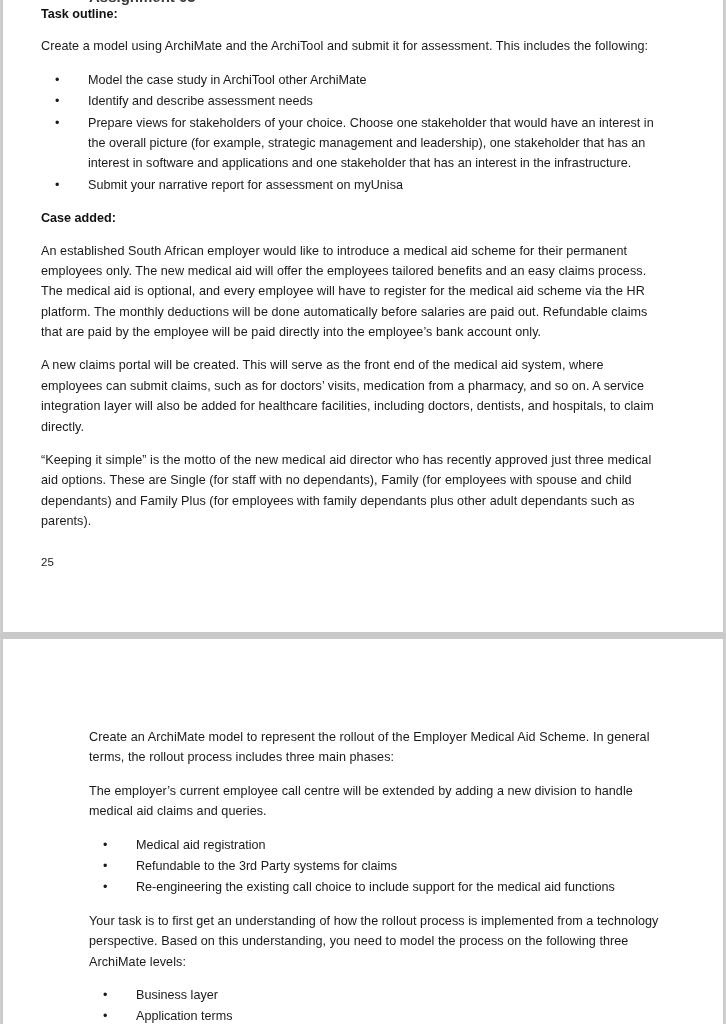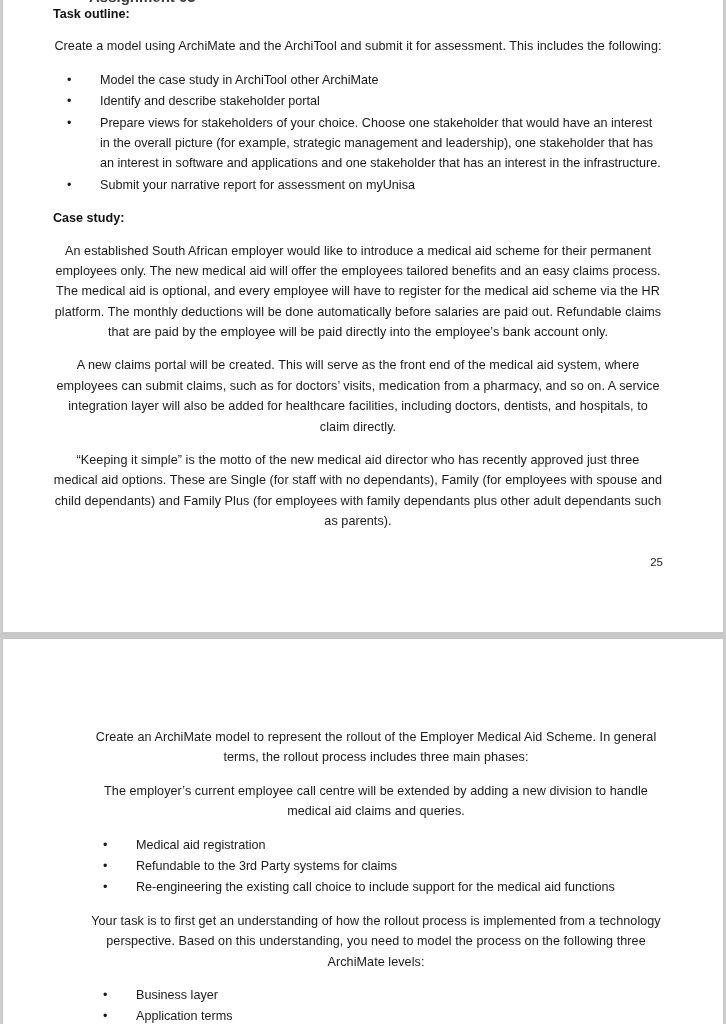--- a/index.html
+++ b/index.html
@@ -37,21 +37,20 @@
   
   .page-one {
     height: 633px;
     border-top: none;
     padding: 0;
   }
   .page-one .page-body {
     padding: 0 60px 0 38px;
     position: relative;
     top: -2px;
-    margin-left: 12px;
   }
 
   .page-gap {
     height: 5px;
     background: #c9c9c9;
     width: 726px;
   }
 
   .page-two {
     height: 386px;
@@ -59,21 +58,21 @@
   }
   .page-two .page-body {
     padding: 88px 60px 0 86px;
   }
 
   p.para {
     font-size: 12.6px;
     line-height: 1.62;
     color: #1a1a1a;
     margin: 0 0 13px 0;
-    text-align: center;
+    text-align: left;
     letter-spacing: 0.005em;
   }
 
   p.heading {
     font-size: 12.6px;
     line-height: 1.62;
     color: #111111;
     font-weight: bold;
     margin: 0 0 12px 0;
   }
@@ -94,21 +93,21 @@
   ul.bullets > li .bullet-dot {
     position: absolute;
     left: 14px;
     top: 0;
     font-size: 12.6px;
     line-height: 1.62;
     color: #1a1a1a;
   }
 
   .page-number {
-    text-align: right;
+    text-align: left;
     font-size: 11.5px;
     color: #222222;
     margin-top: 22px;
     line-height: 1.5;
   }
 
   .top-clip-strip {
     height: 6px;
     width: 100%;
     background: #ffffff;
@@ -142,33 +141,33 @@
 
       <p class="para">Create a model using ArchiMate and the ArchiTool and submit it for assessment. This includes the following:</p>
 
       <ul class="bullets">
         <li>
           <span class="bullet-dot">•</span>
           <span>Model the case study in ArchiTool other ArchiMate</span>
         </li>
         <li>
           <span class="bullet-dot">•</span>
-          <span>Identify and describe stakeholder portal</span>
+          <span>Identify and describe assessment needs</span>
         </li>
         <li>
           <span class="bullet-dot">•</span>
           <span>Prepare views for stakeholders of your choice. Choose one stakeholder that would have an interest in the overall picture (for example, strategic management and leadership), one stakeholder that has an interest in software and applications and one stakeholder that has an interest in the infrastructure.</span>
         </li>
         <li>
           <span class="bullet-dot">•</span>
           <span>Submit your narrative report for assessment on myUnisa</span>
         </li>
       </ul>
 
-      <p class="heading">Case study:</p>
+      <p class="heading">Case added:</p>
 
       <p class="para">An established South African employer would like to introduce a medical aid scheme for their permanent employees only. The new medical aid will offer the employees tailored benefits and an easy claims process. The medical aid is optional, and every employee will have to register for the medical aid scheme via the HR platform. The monthly deductions will be done automatically before salaries are paid out. Refundable claims that are paid by the employee will be paid directly into the employee’s bank account only.</p>
       <p class="para">A new claims portal will be created. This will serve as the front end of the medical aid system, where employees can submit claims, such as for doctors’ visits, medication from a pharmacy, and so on. A service integration layer will also be added for healthcare facilities, including doctors, dentists, and hospitals, to claim directly.</p>
       <p class="para">“Keeping it simple” is the motto of the new medical aid director who has recently approved just three medical aid options. These are Single (for staff with no dependants), Family (for employees with spouse and child dependants) and Family Plus (for employees with family dependants plus other adult dependants such as parents).</p>
 
       <div class="page-number">25</div>
 
     </div>
   </div>
 

